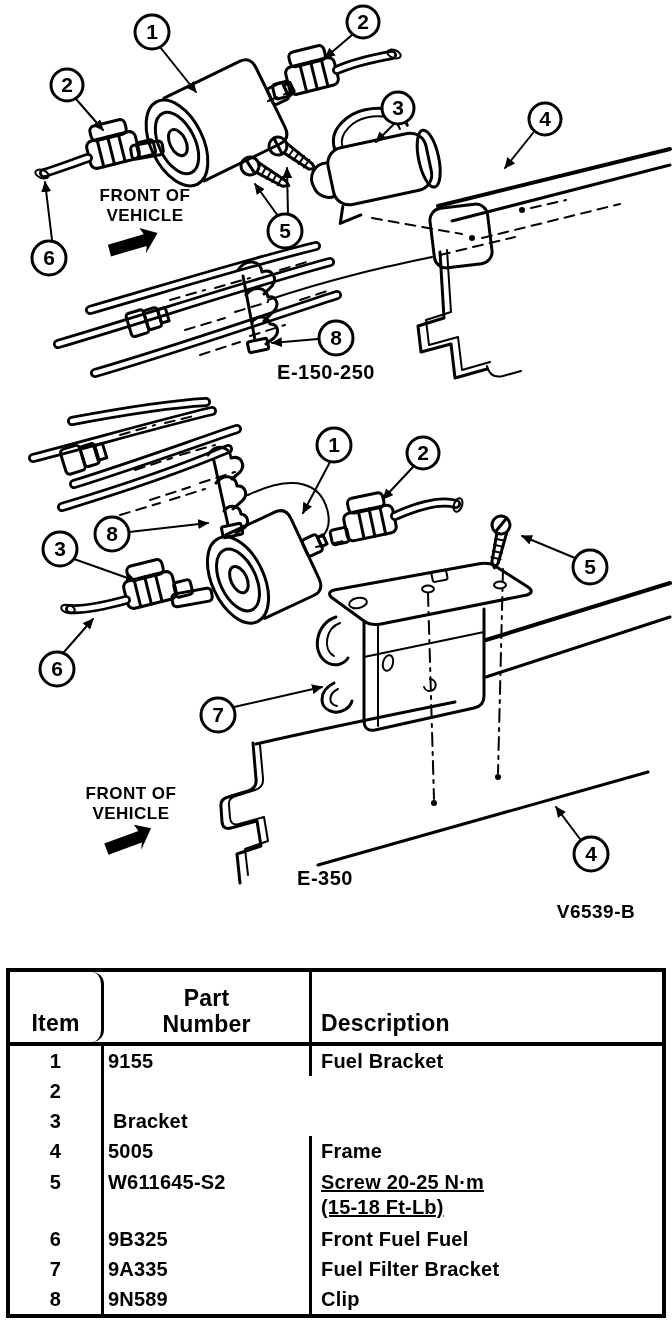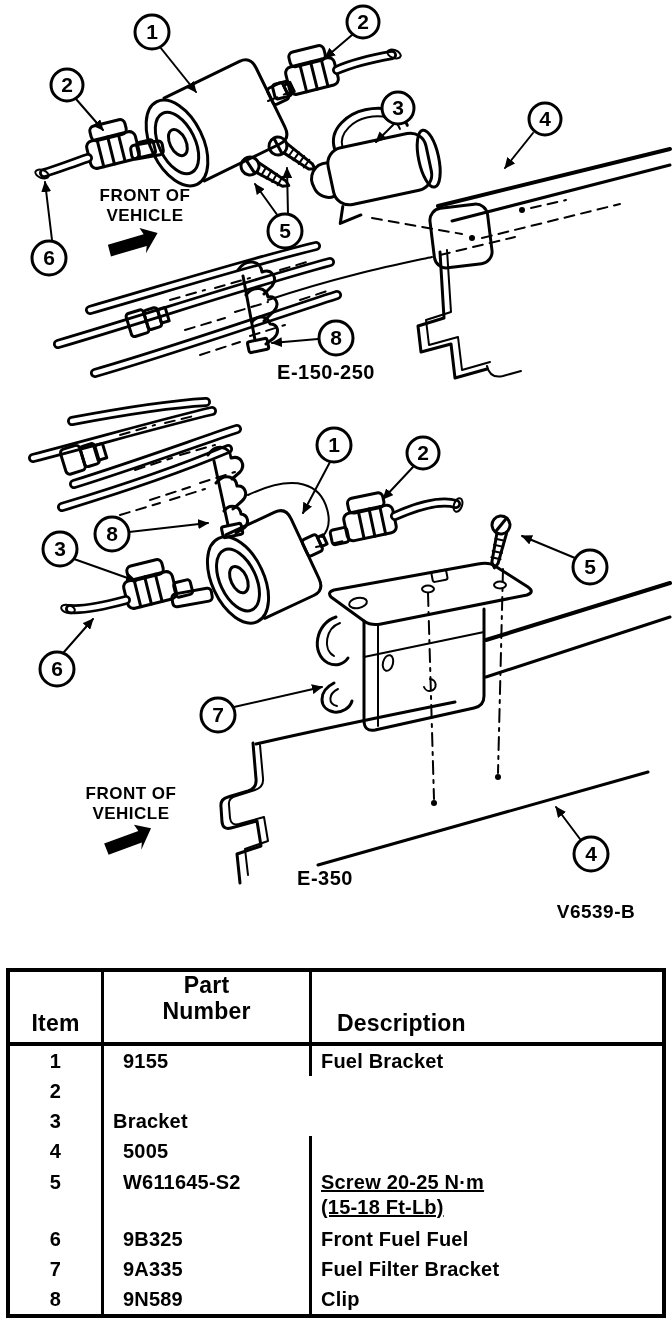--- a/index.html
+++ b/index.html
@@ -23,26 +23,26 @@
   .cap{font:bold 20px "Liberation Sans",sans-serif;fill:#000;text-anchor:middle;letter-spacing:.5px;}
   .figcode{font:bold 19px "Liberation Sans",sans-serif;fill:#000;text-anchor:middle;letter-spacing:.5px;}
   
   .parts-table{position:absolute;left:6px;top:968px;width:652px;border:4px solid #000;
                background:#fff;font-weight:bold;}
   .thead{display:grid;grid-template-columns:94px 208px 1fr;height:70px;border-bottom:4px solid #000;}
   .trow {display:grid;grid-template-columns:94px 208px 1fr;height:30px;}
   .trow-tall{height:58px;}
   .col-a,.col-b{border-right:3px solid #000;}
   .th{display:flex;align-items:flex-end;padding-bottom:5px;font-size:23px;letter-spacing:.2px;}
-  .th-item{justify-content:center;}
-  .th-part{flex-direction:column;align-items:center;line-height:26px;}
-  .th-desc{padding-left:25px;}
+  .th-item{justify-content:center;border-radius:12px;}
+  .th-part{flex-direction:column;align-items:center;justify-content:flex-end;line-height:26px;}
+  .th-desc{padding-left:9px;}
   .td{font-size:20px;display:flex;align-items:center;letter-spacing:.2px;}
   .td-item{justify-content:center;}
-  .td-part{padding-left:19px;}
+  .td-part{padding-left:4px;}
   .td-desc{padding-left:9px;}
   .trow-tall .td{align-items:flex-start;padding-top:4px;line-height:25px;}
   .desc-lines{display:flex;flex-direction:column;text-decoration:underline;}
 </style>
 </head>
 <body>
 
 <div class="page">
 
   <svg class="svg-top" width="672" height="392" viewBox="0 0 672 392">
@@ -402,20 +402,21 @@
     <div class="trow">
       <div class="td td-item col-a">2</div>
     </div>
     <div class="trow">
       <div class="td td-item col-a">3</div>
       <div class="td td-desc">Bracket</div>
     </div>
     <div class="trow">
       <div class="td td-item col-a">4</div>
       <div class="td td-part col-b">5005</div>
+      <div class="td td-desc">Frame</div>
     </div>
     <div class="trow trow-tall">
       <div class="td td-item col-a">5</div>
       <div class="td td-part col-b">W611645-S2</div>
       <div class="td td-desc">
         <div class="desc-lines">
           <div>Screw 20-25 N·m</div>
           <div>(15-18 Ft-Lb)</div>
         </div>
       </div>

